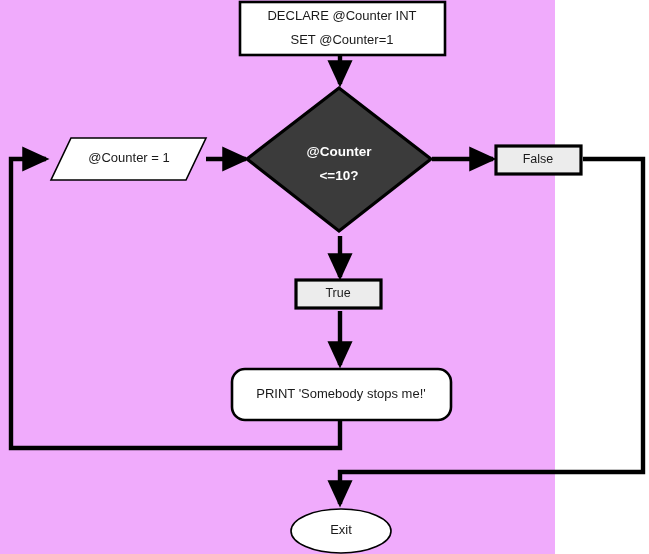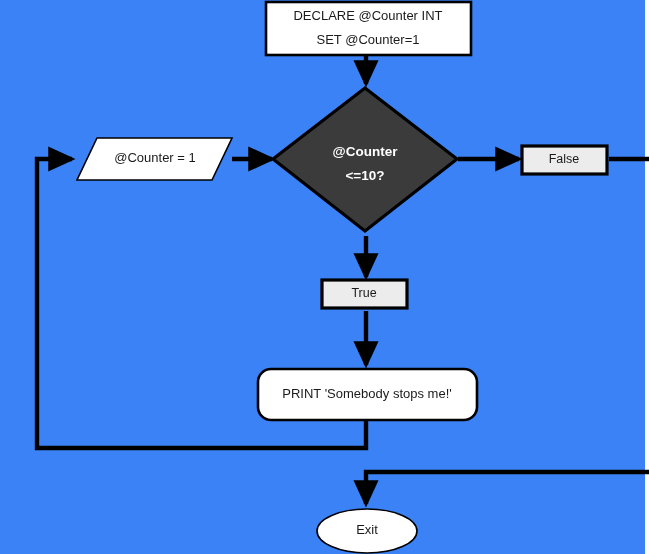--- a/index.html
+++ b/index.html
@@ -8,24 +8,23 @@
     background: #ffffff;
   }
   body {
     width: 649px;
     height: 554px;
     font-family: "Liberation Sans", sans-serif;
     overflow: hidden;
   }
   #flowchart-root {
     position: relative;
-    width: 619px;
+    width: 555px;
     height: 554px;
-    background: #3b82f6;
-    padding-left: 26px;
+    background: #f0abfc;
   }
   svg.chart-canvas {
     display: block;
     width: 649px;
     height: 554px;
   }
   .shape-fill-white { fill: #ffffff; }
   .shape-fill-gray  { fill: #ececec; }
   .shape-fill-dark  { fill: #3b3b3b; }
   .stroke-thick {

